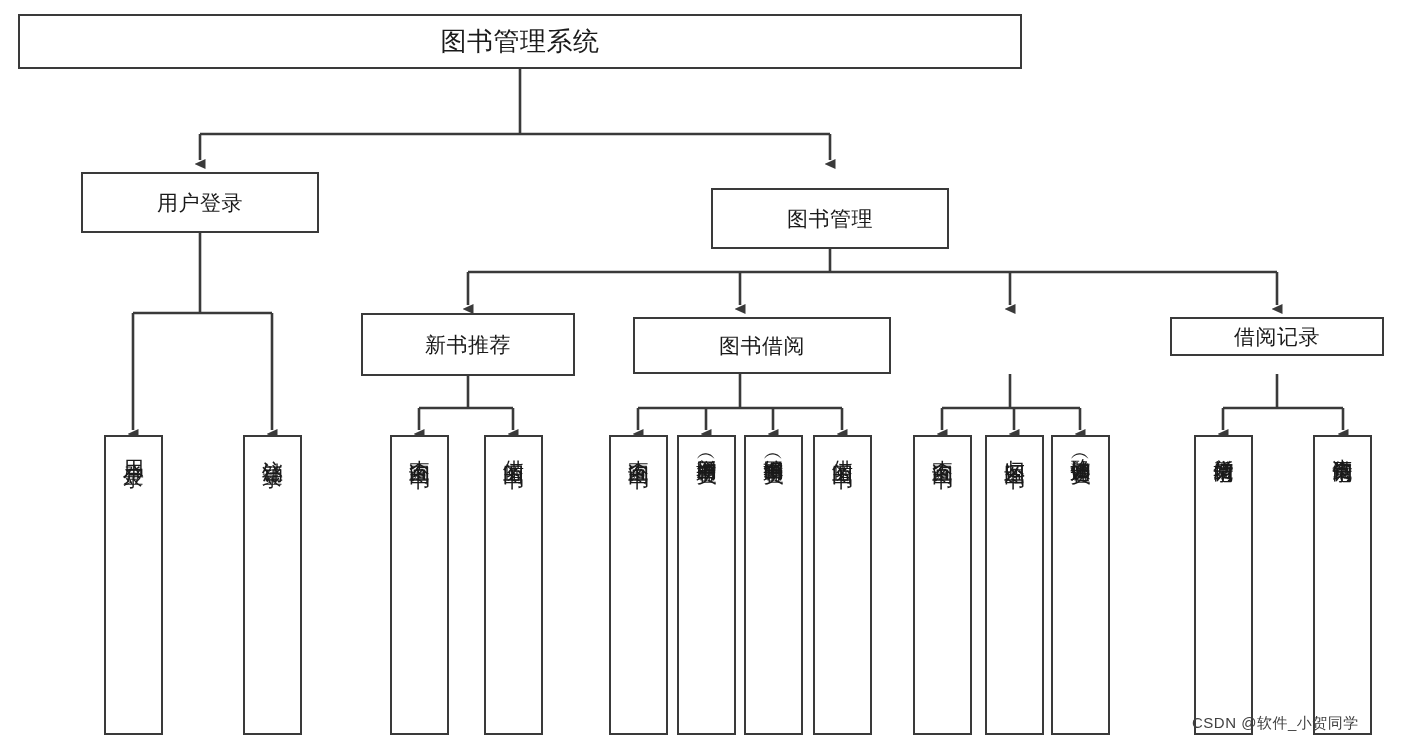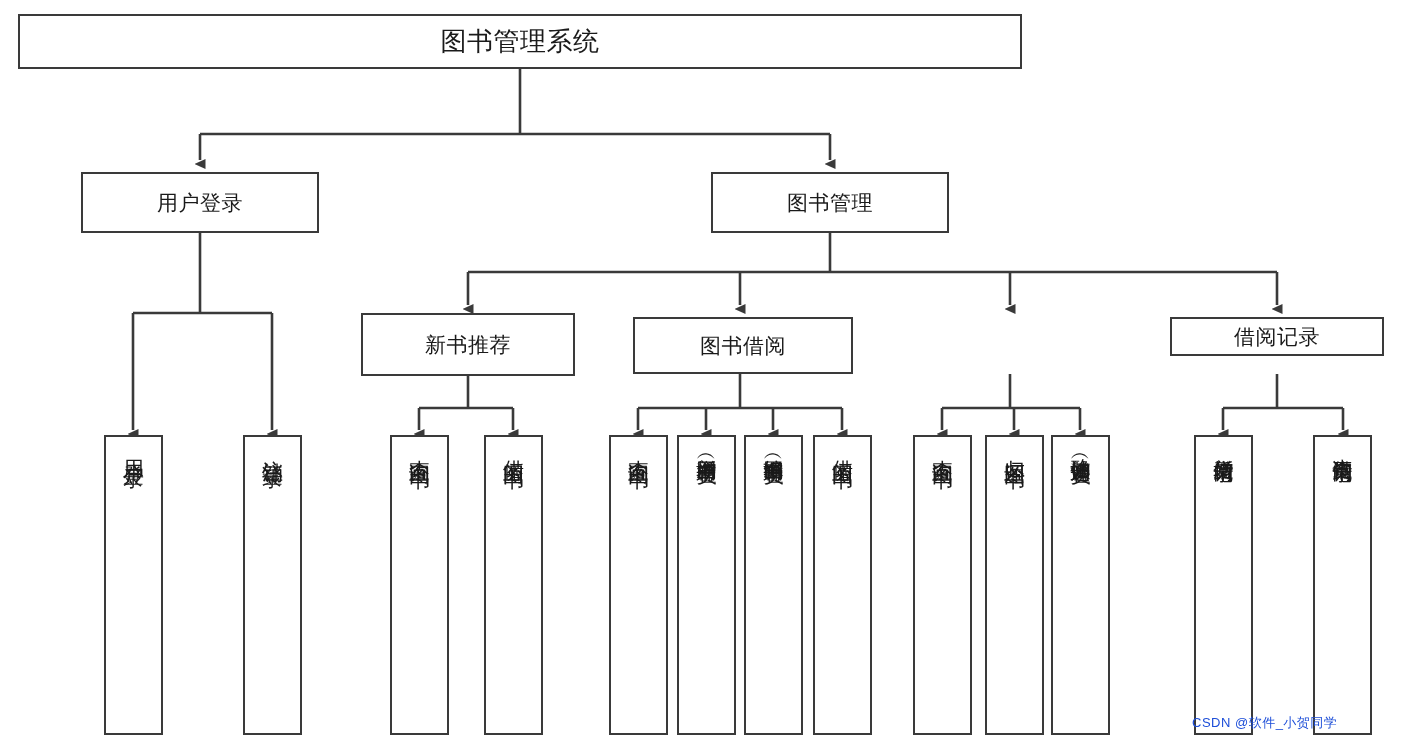--- a/index.html
+++ b/index.html
@@ -56,22 +56,22 @@
   }
   .node.vert.tight .label {
     letter-spacing: 1px;
     font-size: 20px;
   }
   .node.root .label { font-size: 26px; }
   .watermark {
     position: absolute;
     left: 1192px;
     top: 714px;
-    font-size: 13px;
-    color: #1d4ed8;
+    font-size: 15px;
+    color: #404040;
     white-space: nowrap;
     letter-spacing: 0.5px;
   }
 </style>
 </head>
 <body>
 
 <div id="canvas">
 
   <svg id="wires" viewBox="0 0 1405 747" xmlns="http://www.w3.org/2000/svg">
@@ -124,28 +124,28 @@
     </g>
   </svg>
 
   <div class="node horiz root" style="left:18px; top:14px; width:1004px; height:55px;">
     <span class="label">图书管理系统</span>
   </div>
 
   <div class="node horiz" style="left:81px; top:172px; width:238px; height:61px;">
     <span class="label">用户登录</span>
   </div>
-  <div class="node horiz" style="left:711px; top:172px; width:238px; height:61px;">
+  <div class="node horiz" style="left:711px; top:188px; width:238px; height:61px;">
     <span class="label">图书管理</span>
   </div>
 
   <div class="node horiz" style="left:361px; top:313px; width:214px; height:63px;">
     <span class="label">新书推荐</span>
   </div>
-  <div class="node horiz" style="left:633px; top:317px; width:220px; height:57px;">
+  <div class="node horiz" style="left:633px; top:317px; width:258px; height:57px;">
     <span class="label">图书借阅</span>
   </div>
   <div class="node horiz" style="left:1170px; top:317px; width:214px; height:39px;">
     <span class="label">借阅记录</span>
   </div>
 
   <div class="node vert" style="left:104px; top:435px; width:59px; height:300px;">
     <span class="label">用户登录</span>
   </div>
   <div class="node vert" style="left:243px; top:435px; width:59px; height:300px;">

